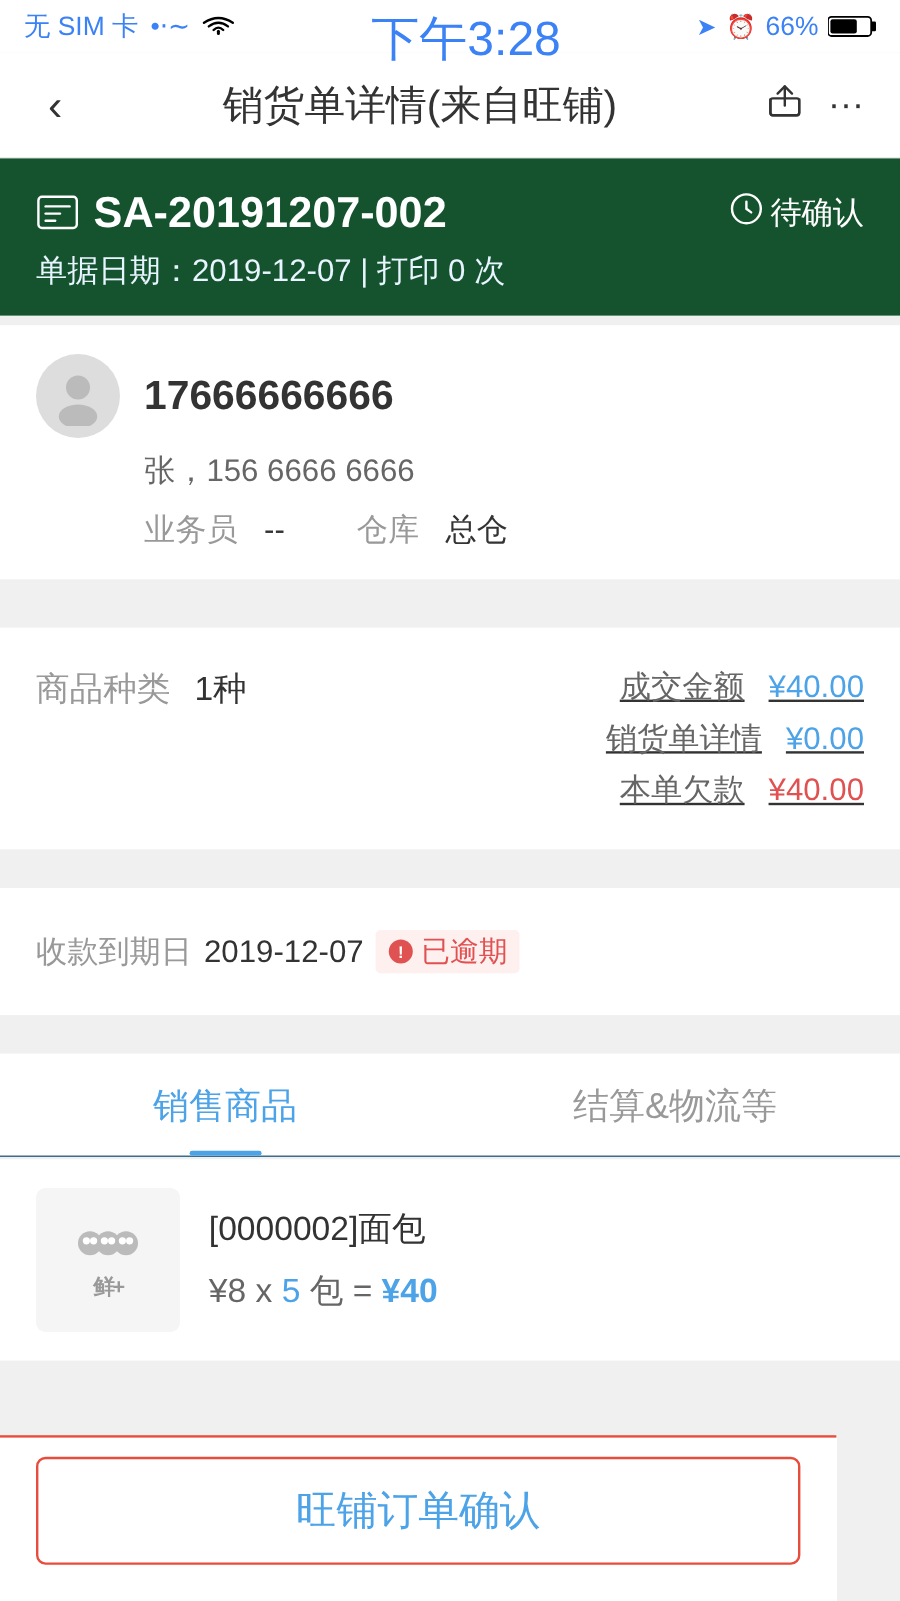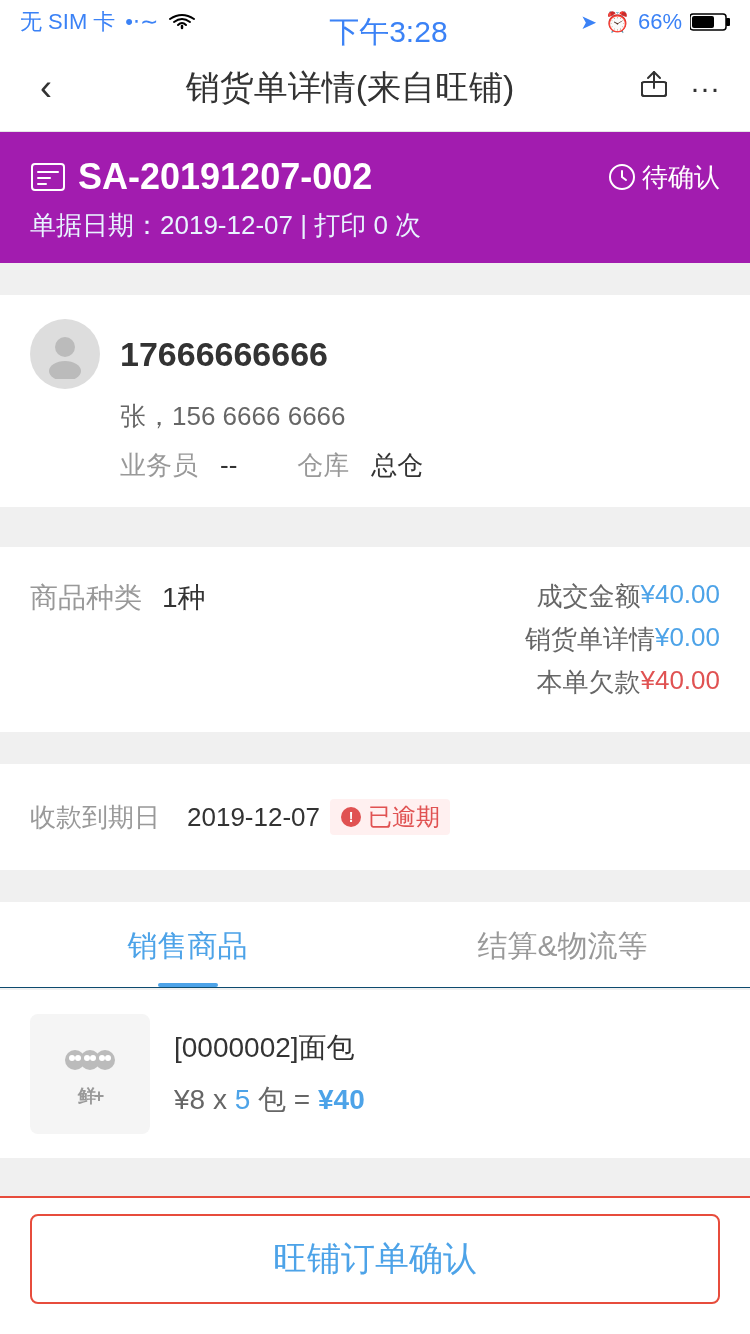--- a/index.html
+++ b/index.html
@@ -19,21 +19,21 @@
       height: 44px;
       background: #fff;
       display: flex;
       align-items: center;
       justify-content: space-between;
       padding: 0 20px;
       font-size: 24px;
       color: #3b82f6;
     }
     .status-bar-left { display: flex; align-items: center; gap: 10px; }
-    .status-bar-center { font-size: 30px; font-weight: 500; margin-top: 20px; }
+    .status-bar-center { font-size: 40px; font-weight: 500; margin-top: 20px; }
     .status-bar-right { display: flex; align-items: center; gap: 8px; font-size: 24px; }
 
     
     .nav-bar {
       width: 100%;
       height: 88px;
       background: #fff;
       display: flex;
       align-items: center;
       justify-content: space-between;
@@ -57,55 +57,54 @@
       gap: 20px;
     }
     .nav-icon {
       font-size: 30px;
       color: #333;
       cursor: pointer;
     }
 
     
     .order-banner {
-      background: #a21caf;
+      background: #14532d;
       padding: 24px 30px 20px;
       color: #fff;
     }
     .order-banner-top {
       display: flex;
       align-items: center;
       justify-content: space-between;
       margin-bottom: 10px;
     }
     .order-id {
       font-size: 36px;
       font-weight: 700;
       color: #fff;
       display: flex;
       align-items: center;
       gap: 12px;
     }
     .order-status {
       display: flex;
-      align-items: center;
       gap: 6px;
       font-size: 26px;
       color: #fff;
     }
     .order-date {
       font-size: 26px;
       color: #e8f4ff;
     }
 
     
     .customer-section {
       background: #fff;
       padding: 24px 30px;
-      margin-top: 32px;
+      margin-top: 8px;
     }
     .customer-row {
       display: flex;
       align-items: center;
       gap: 20px;
       margin-bottom: 10px;
     }
     .avatar {
       width: 70px;
       height: 70px;
@@ -160,39 +159,42 @@
     .product-type-label { color: #999; }
     .product-type-value { color: #333; }
     .amounts-right {
       display: flex;
       flex-direction: column;
       align-items: flex-end;
       gap: 8px;
     }
     .amount-row {
       display: flex;
-      font-size: 26px;
+      align-items: center;
+      gap: 20px;
+      font-size: 26px;
+      text-decoration: underline;
     }
     .amount-label { color: #666; }
     .amount-value-blue { color: #4da3e8; }
     .amount-value-red { color: #e05252; }
 
     
     .due-section {
       background: #fff;
       padding: 35px 30px;
       margin-top: 16px;
       display: flex;
       align-items: center;
       gap: 10px;
       font-size: 26px;
       color: #666;
     }
     .due-label { color: #999; }
-    .due-date { color: #333; margin-left: 17px; }
+    .due-date { color: #333; }
     .overdue-badge {
       display: flex;
       align-items: center;
       gap: 6px;
       background: #fff0f0;
       color: #e05252;
       font-size: 24px;
       padding: 2px 10px;
       border-radius: 4px;
     }
@@ -277,21 +279,21 @@
       background: #f0f0f0;
       flex: 1;
       min-height: 340px;
     }
 
     
     .confirm-btn-wrap {
       position: fixed;
       bottom: 0;
       left: 0;
-      width: 750px;
+      width: 697px;
       background: #fff;
       padding: 16px 30px 30px;
       border-top: 2px solid #e74c3c;
     }
     .confirm-btn {
       width: 100%;
       height: 90px;
       border: 2px solid #e74c3c;
       border-radius: 8px;
       background: #fff;

